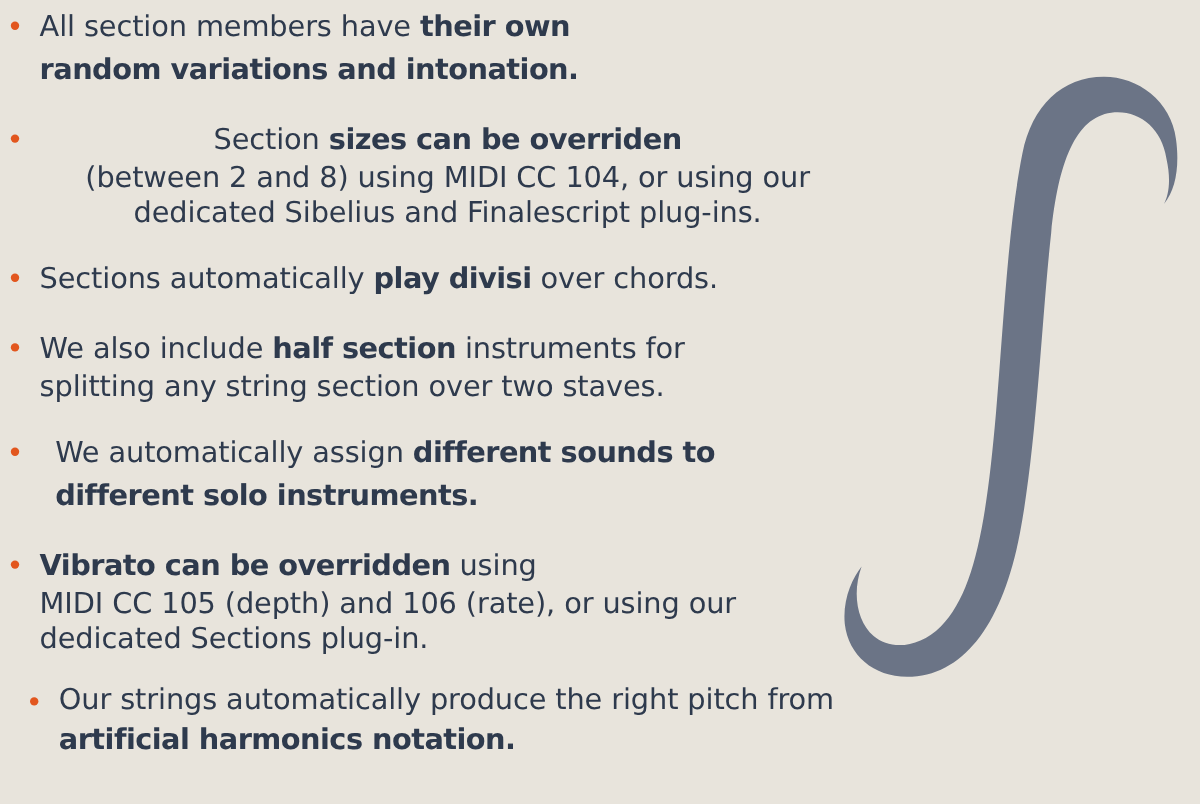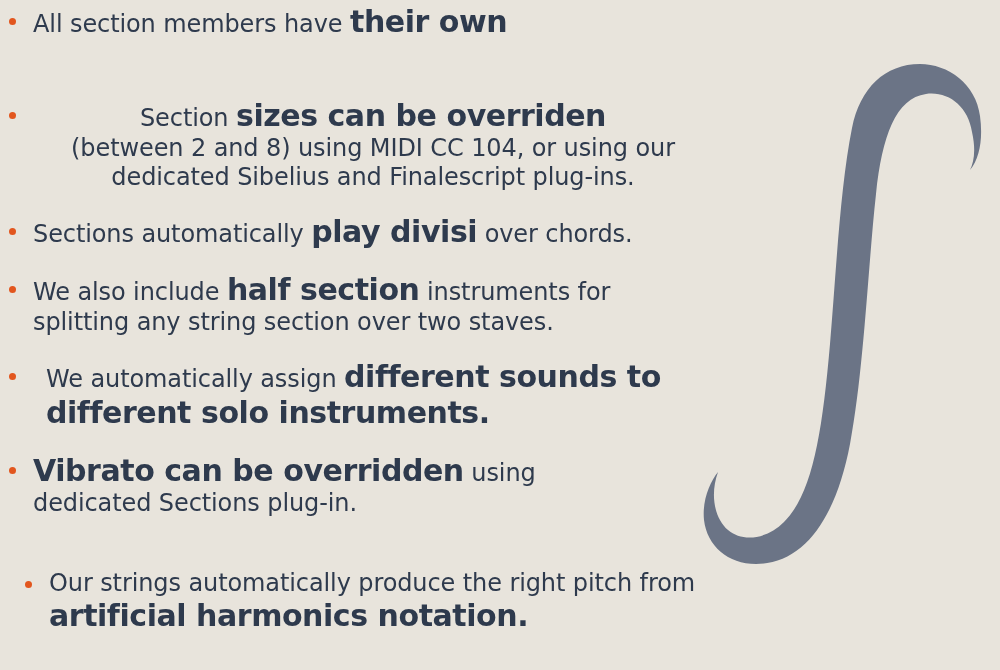--- a/index.html
+++ b/index.html
@@ -70,21 +70,21 @@
     color: #2e3a4d;
   }
 
   
   .t-reg {
     font-size: 24px;
     font-weight: 400;
     letter-spacing: -0.1px;
   }
   .t-big {
-    font-size: 30px;
+    font-size: 24px;
     font-weight: 700;
     letter-spacing: -0.45px;
   }
 
   .line {
     display: block;
     white-space: nowrap;
   }
   .line > span { vertical-align: baseline; }
 </style>
@@ -113,20 +113,21 @@
         C 300 114, 303 94, 300 72
         Z" fill="#6b7486"></path>
     </svg>
   </div>
 
   <ul class="bullet-list">
       <li class="bullet-item" style="position: absolute; left: 0px; width: 680px; top: 4px;">
         <span class="bullet-dot" style="background: rgb(226, 86, 30); top: 14px;"></span>
         <span class="bullet-body" style="color: rgb(46, 58, 77);">
           <span class="line" style="line-height: 36px; height: 36px;"><span class="t-reg">All section members have </span><span class="t-big">their own</span></span>
+          <span class="line" style="line-height: 36px; height: 36px;"><span class="t-big">random variations and intonation</span><span class="t-big">.</span></span>
         </span>
       </li>
       <li class="bullet-item" style="position: absolute; left: 0px; width: 680px; top: 98px;">
         <span class="bullet-dot" style="background: rgb(226, 86, 30); top: 14px;"></span>
         <span class="bullet-body" style="color: rgb(46, 58, 77); text-align: center;">
           <span class="line" style="line-height: 36px; height: 36px;"><span class="t-reg">Section </span><span class="t-big">sizes can be overriden</span></span>
           <span class="line" style="line-height: 29px; height: 29px;"><span class="t-reg">(between 2 and 8) using MIDI CC 104, or using our</span></span>
           <span class="line" style="line-height: 29px; height: 29px;"><span class="t-reg">dedicated Sibelius and Finalescript plug-ins.</span></span>
         </span>
       </li>
@@ -147,20 +148,21 @@
         <span class="bullet-dot" style="background: rgb(226, 86, 30); top: 14px;"></span>
         <span class="bullet-body" style="color: rgb(46, 58, 77);">
           <span class="line" style="line-height: 36px; height: 36px;"><span class="t-reg">We automatically assign </span><span class="t-big">different sounds to</span></span>
           <span class="line" style="line-height: 36px; height: 36px;"><span class="t-big">different solo instruments</span><span class="t-big">.</span></span>
         </span>
       </li>
       <li class="bullet-item" style="position: absolute; left: 0px; width: 680px; top: 453px;">
         <span class="bullet-dot" style="background: rgb(226, 86, 30); top: 14px;"></span>
         <span class="bullet-body" style="color: rgb(46, 58, 77);">
           <span class="line" style="line-height: 36px; height: 36px;"><span class="t-big">Vibrato can be overridden</span><span class="t-reg"> using</span></span>
+          <span class="line" style="line-height: 29px; height: 29px;"><span class="t-reg">MIDI CC 105 (depth) and 106 (rate), or using our</span></span>
           <span class="line" style="line-height: 29px; height: 29px;"><span class="t-reg">dedicated Sections plug-in.</span></span>
         </span>
       </li>
       <li class="bullet-item" style="position: absolute; left: 0px; width: 680px; top: 569px; margin-left: 16px;">
         <span class="bullet-dot" style="background: rgb(226, 86, 30); top: 12px;"></span>
         <span class="bullet-body" style="color: rgb(46, 58, 77);">
           <span class="line" style="line-height: 29px; height: 29px;"><span class="t-reg">Our strings automatically produce the right pitch from</span></span>
           <span class="line" style="line-height: 36px; height: 36px;"><span class="t-big">artificial harmonics notation</span><span class="t-big">.</span></span>
         </span>
       </li>

